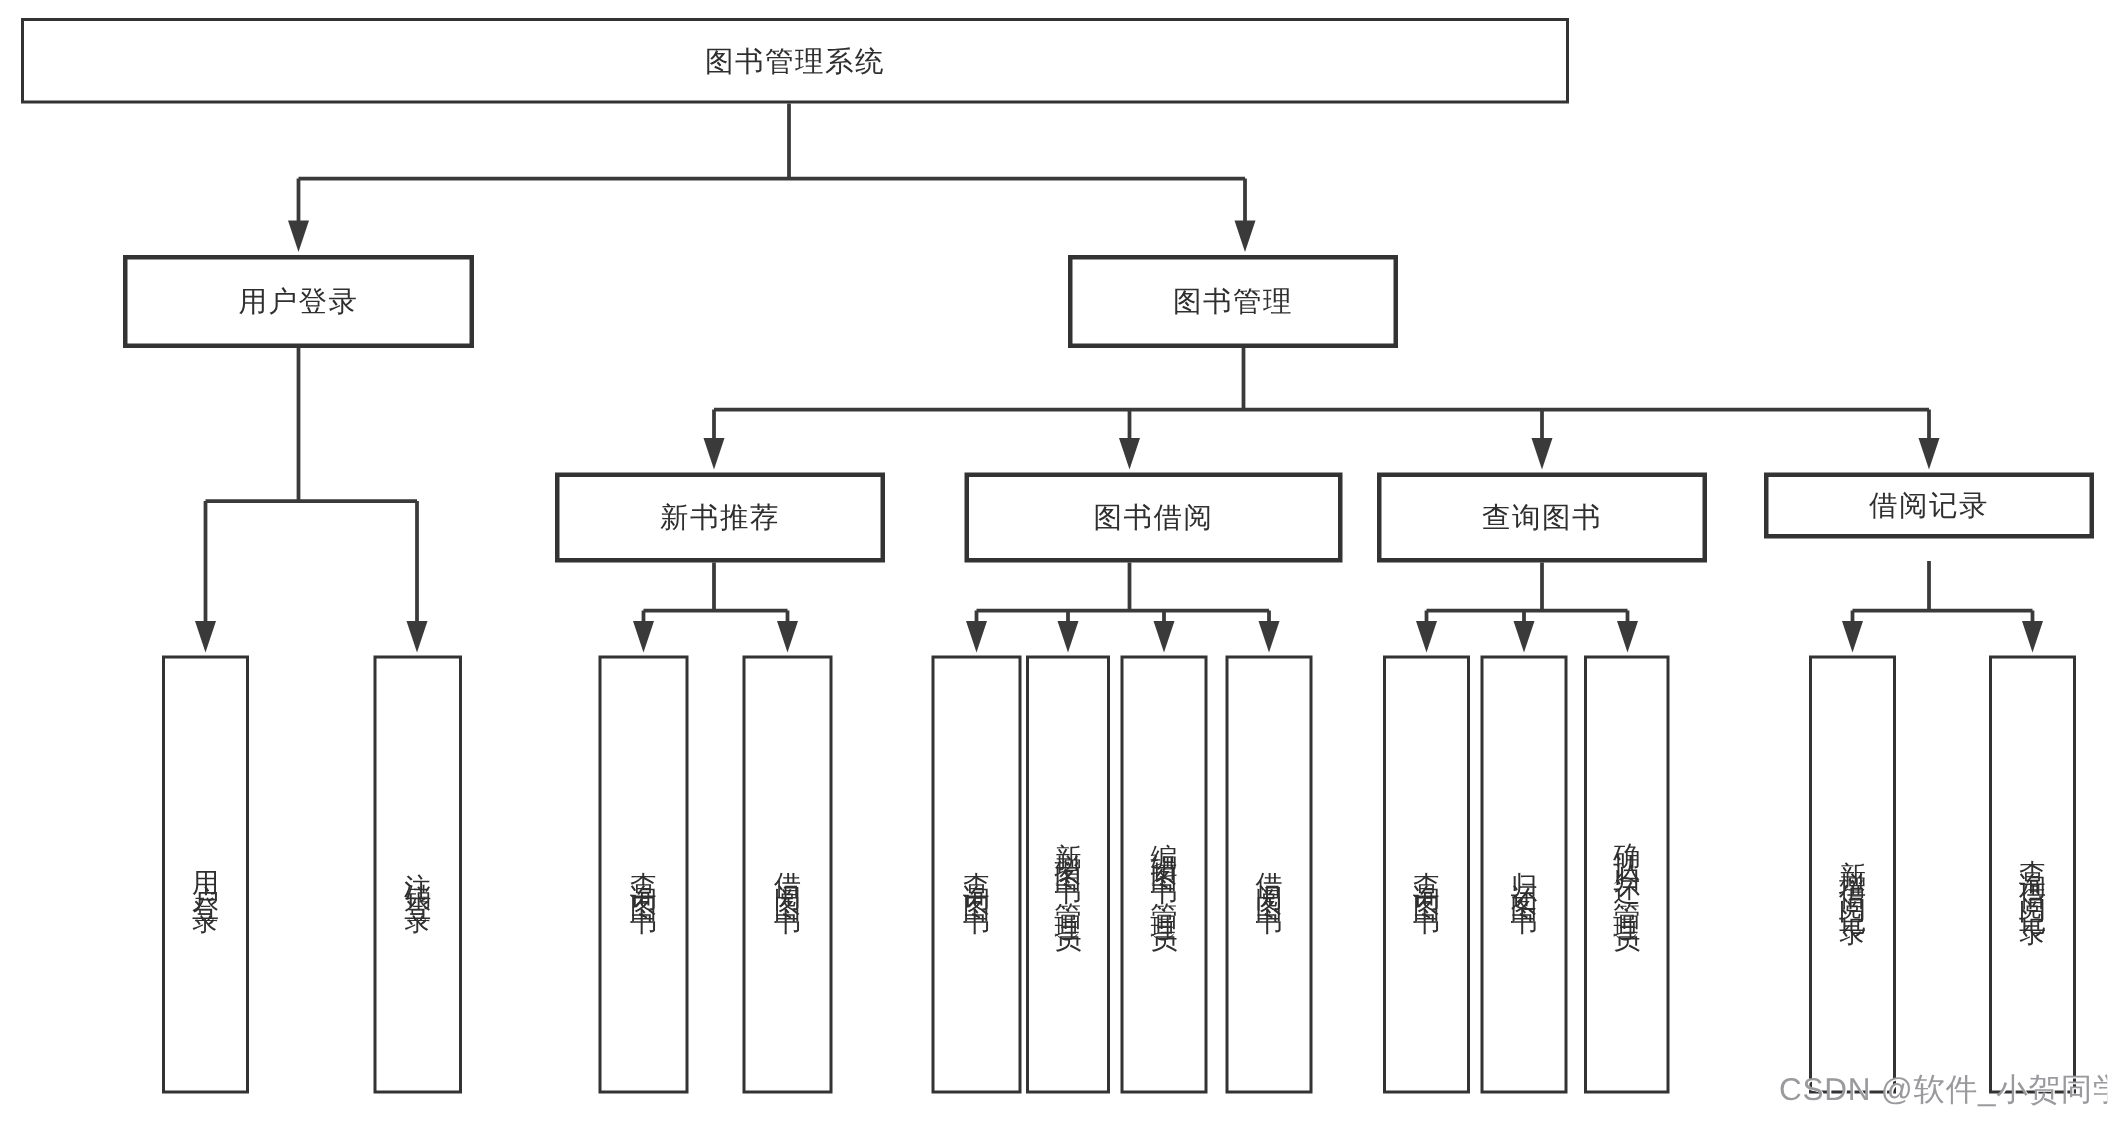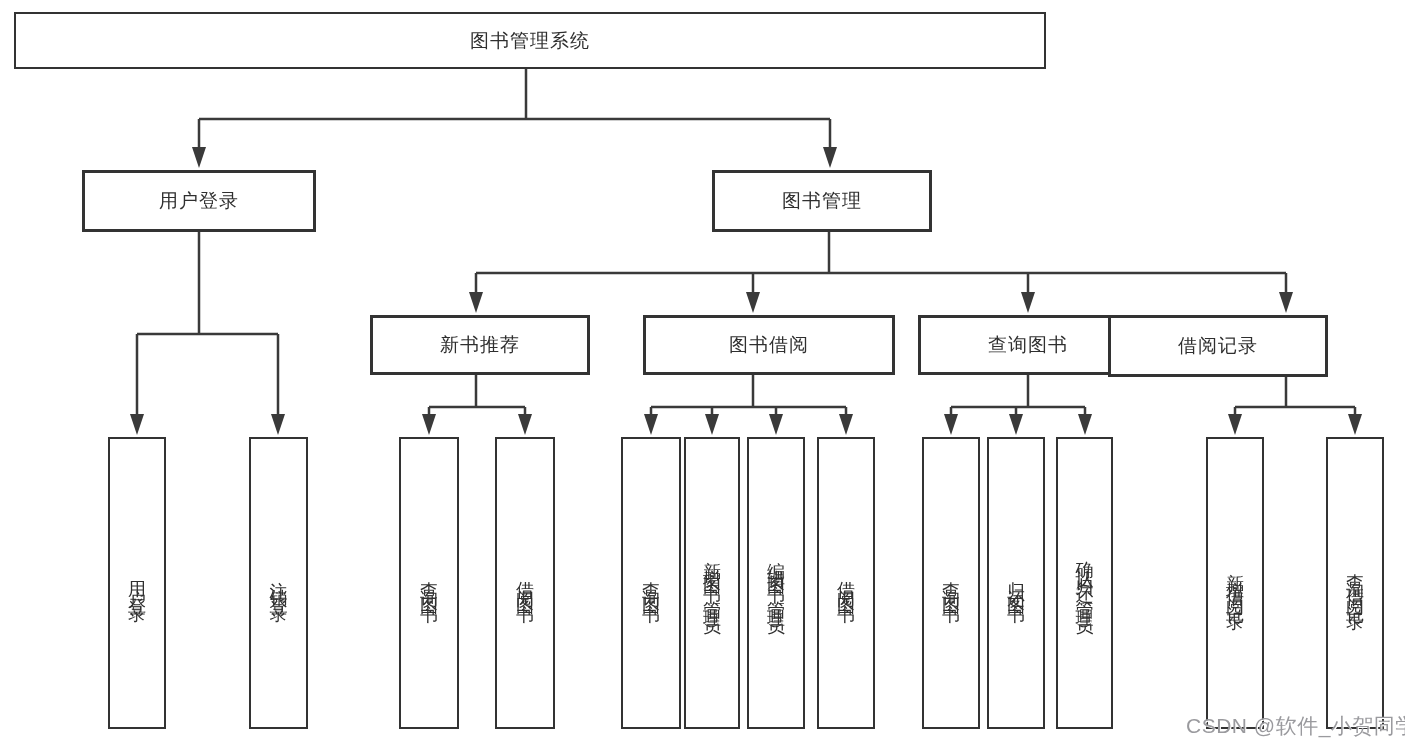--- a/index.html
+++ b/index.html
@@ -83,21 +83,21 @@
   </svg>
 
   <div class="box h root" style="left:14px;top:12px;width:1032px;height:57px">图书管理系统</div>
 
   <div class="box h" style="left:82px;top:170px;width:234px;height:62px">用户登录</div>
   <div class="box h" style="left:712px;top:170px;width:220px;height:62px">图书管理</div>
 
   <div class="box h" style="left:370px;top:315px;width:220px;height:60px">新书推荐</div>
   <div class="box h" style="left:643px;top:315px;width:252px;height:60px">图书借阅</div>
   <div class="box h" style="left:918px;top:315px;width:220px;height:60px">查询图书</div>
-  <div class="box h" style="left:1108px;top:315px;width:220px;height:62px">借阅记录</div>
+  <div class="box h" style="left:1176px;top:315px;width:220px;height:44px">借阅记录</div>
 
   <div class="box v" style="left:108px;top:437px;width:58px;height:292px">用户登录</div>
   <div class="box v" style="left:249px;top:437px;width:59px;height:292px">注销登录</div>
 
   <div class="box v" style="left:399px;top:437px;width:60px;height:292px">查询图书</div>
   <div class="box v" style="left:495px;top:437px;width:60px;height:292px">借阅图书</div>
 
   <div class="box v" style="left:621px;top:437px;width:60px;height:292px">查询图书</div>
   <div class="box v" style="left:684px;top:437px;width:56px;height:292px">新增图书（管理员）</div>
   <div class="box v" style="left:747px;top:437px;width:58px;height:292px">编辑图书（管理员）</div>

